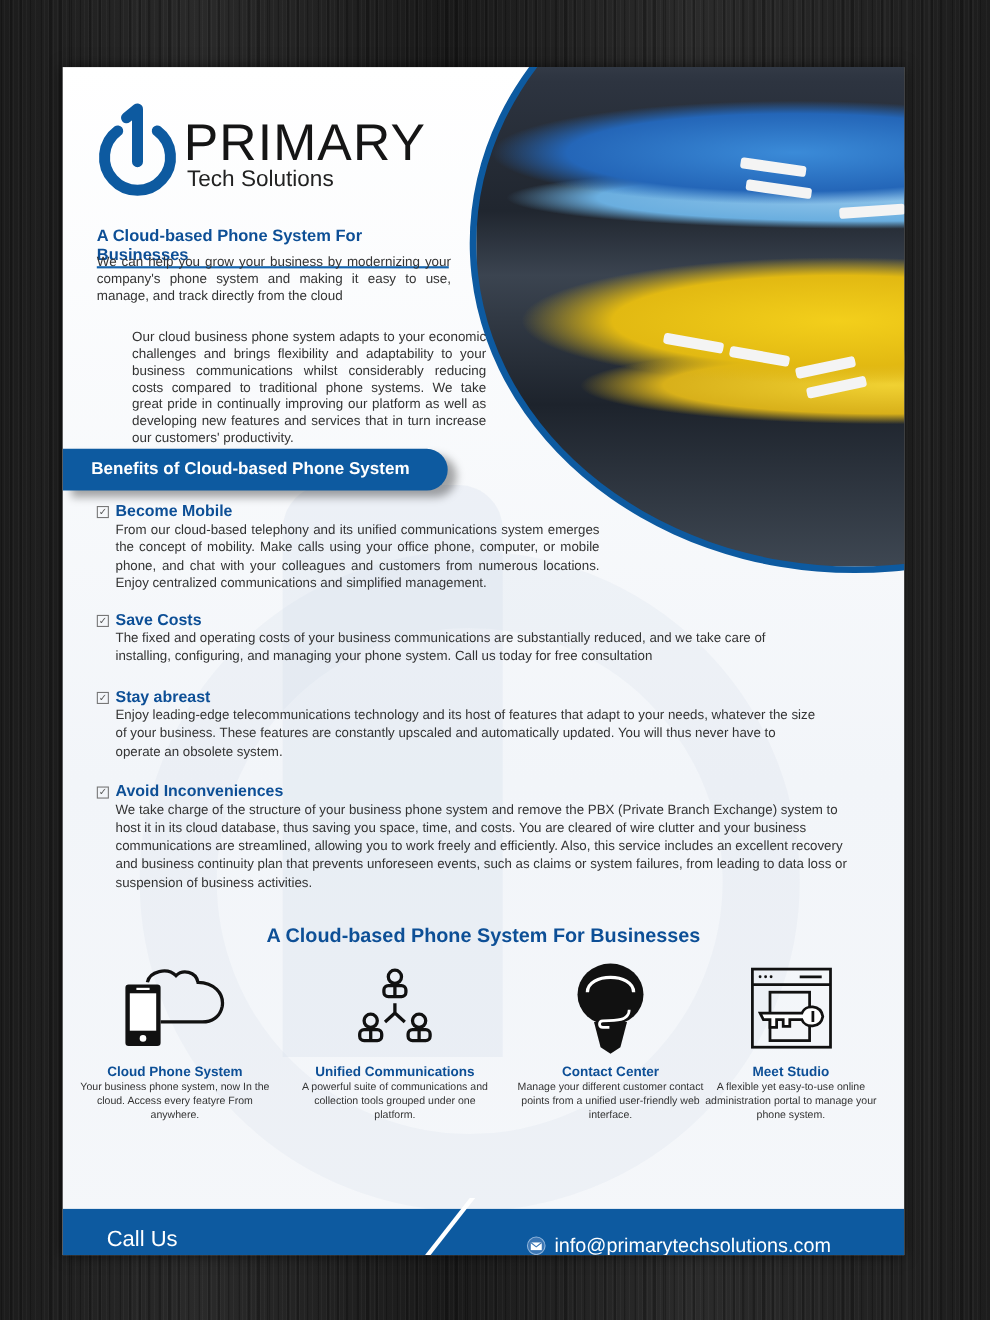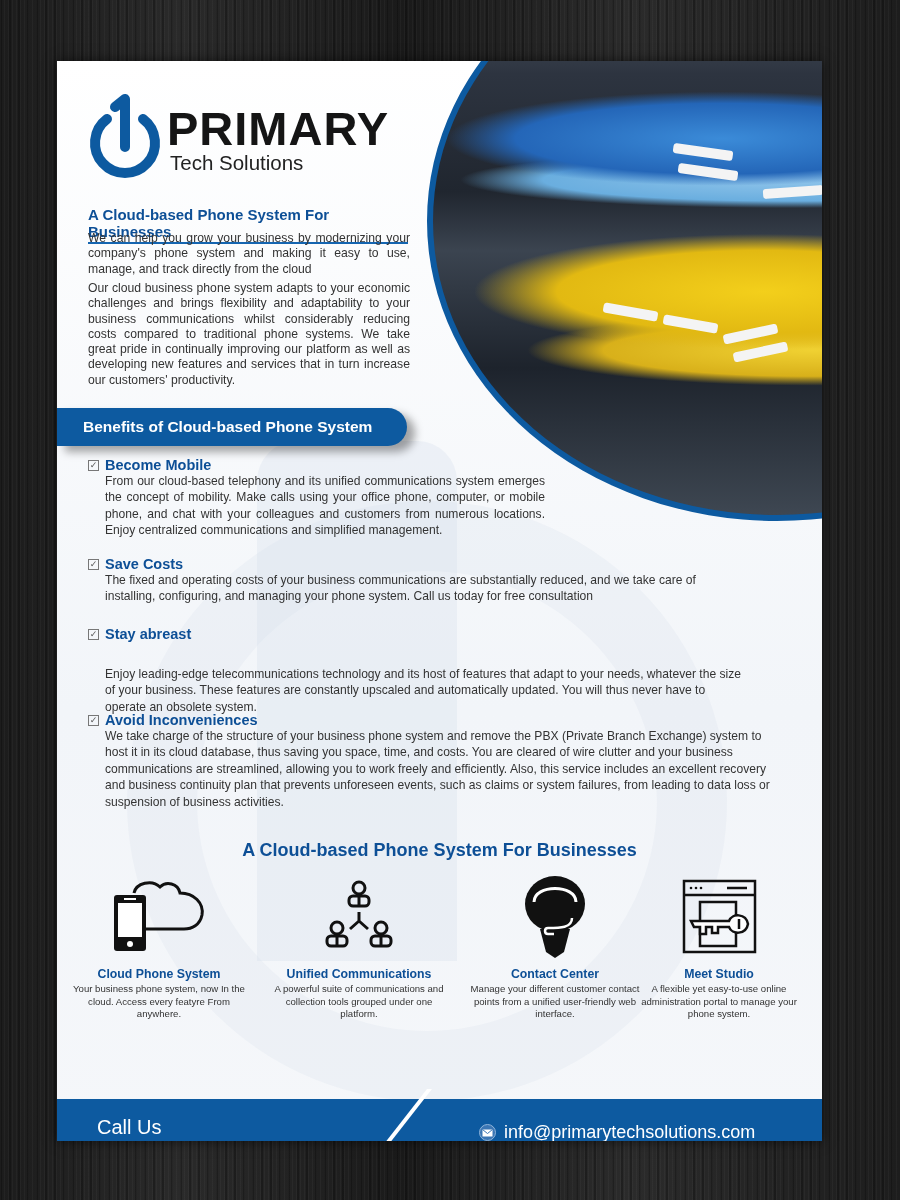--- a/index.html
+++ b/index.html
@@ -36,56 +36,56 @@
       radial-gradient(ellipse 60% 14% at 48% 62%, #f3cf1b 0%, #e2b912 50%, transparent 70%),
       radial-gradient(ellipse 55% 8% at 55% 72%, #f0d132 0%, #d8b01a 55%, transparent 75%),
       radial-gradient(ellipse 50% 10% at 42% 36%, #3b8bd8 0%, #2466b8 60%, transparent 80%),
       radial-gradient(ellipse 60% 6% at 52% 43%, #8fc4ea 0%, #6aaedf 60%, transparent 80%),
       linear-gradient(180deg, #6b7480 0%, #2d3440 25%, #20262f 45%, #3b4450 55%, #1d232c 75%, #3e4752 100%);
   }
   .hero .label { position: absolute; background: #f4f4f4; border-radius: 3px; height: 10px; }
   .logo { position: absolute; left: 28px; top: 20px; width: 320px; height: 110px; }
   .logo-icon { position: absolute; left: 0; top: 0; width: 80px; height: 100px; }
   .logo-primary {
-    position: absolute; left: 82px; top: 20px; font-size: 47px; font-weight: 700;
+    position: absolute; left: 82px; top: 20px; font-size: 47px; font-weight: 400;
     color: #151515; letter-spacing: 1px; font-family: "Liberation Sans", sans-serif;
   }
   .logo-sub {
     position: absolute; left: 85px; top: 70px; font-size: 20.5px; color: #222;
   }
   .sec-title {
     position: absolute; left: 31px; top: 145px; width: 320px;
     font-size: 15px; font-weight: bold; color: #0d4f96;
     border-bottom: 2px solid #1565b0; padding-bottom: 2px;
   }
   .intro {
     position: absolute; left: 31px; width: 322px; font-size: 12.2px; line-height: 15.3px;
     color: #333; text-align: justify;
   }
   .intro.p1 { top: 170px; }
-  .intro.p2 { top: 220px; }
+  .intro.p2 { top: 238px; margin-left: 32px; }
   .benefits-banner {
     position: absolute; left: 0; top: 347px; width: 350px; height: 38px;
     background: #0d5aa0; border-radius: 0 22px 22px 0;
     box-shadow: 8px 6px 8px rgba(0,0,0,0.35);
     color: #fff; font-weight: bold; font-size: 15.5px; line-height: 38px; padding-left: 26px;
   }
   .benefit { position: absolute; left: 31px; }
   .benefit .head { display: flex; align-items: center; gap: 6px; }
   .benefit .check {
     width: 11px; height: 11px; border: 1.2px solid #777; font-size: 9px; line-height: 9px;
     color: #555; text-align: center;
   }
   .benefit .ttl { font-size: 14.5px; font-weight: bold; color: #0d4f96; }
   .benefit .txt {
     margin-left: 17px; font-size: 12.1px; line-height: 16.4px; color: #333;
   }
   .b1 { top: 396px; } .b1 .txt { width: 440px; text-align: justify; }
   .b2 { top: 495px; } .b2 .txt { width: 600px; }
-  .b3 { top: 565px; } .b3 .txt { width: 640px; margin-top: 24px; }
+  .b3 { top: 565px; } .b3 .txt { width: 640px; }
   .b4 { top: 651px; } .b4 .txt { width: 680px; }
   .features-title {
     position: absolute; left: 0; top: 779px; width: 765px; text-align: center;
     font-size: 18px; font-weight: bold; color: #0d4f96;
   }
   .feature { position: absolute; top: 810px; width: 180px; text-align: center; }
   .feature .ico { height: 90px; display: flex; justify-content: center; align-items: center; }
   .feature .fname { margin-top: 6px; font-size: 12.3px; font-weight: bold; color: #0d4f96; }
   .feature .fdesc { font-size: 9.6px; line-height: 12.5px; color: #333; margin-top: 2px; }
   .f1 { left: 12px; } .f2 { left: 212px; } .f3 { left: 408px; } .f4 { left: 572px; }

